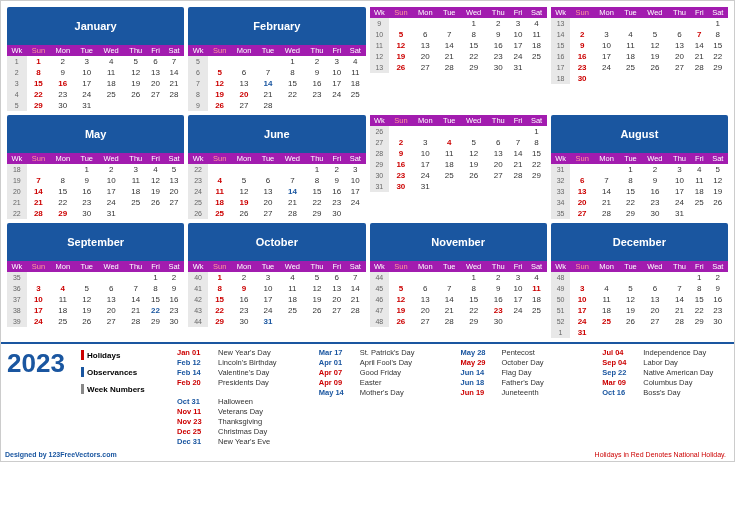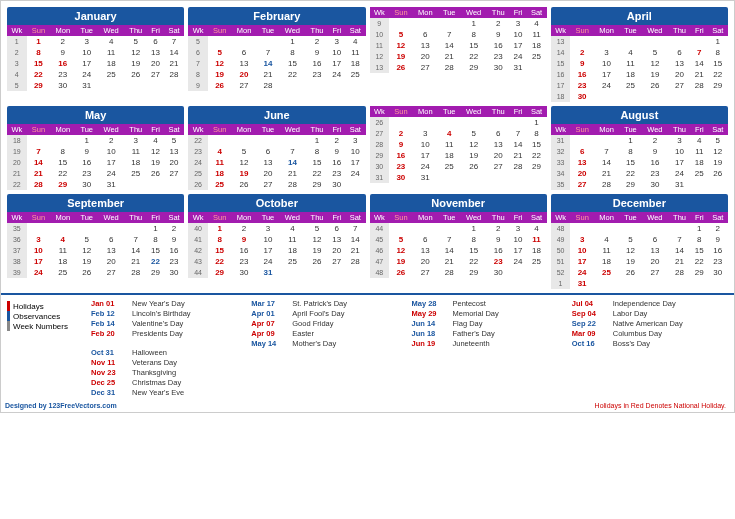--- a/index.html
+++ b/index.html
@@ -24,21 +24,21 @@
     }
     .month-block {
       padding: 2px;
     }
     .month-header {
       background: #1a56a0;
       color: #fff;
       text-align: center;
       font-weight: bold;
       font-size: 11px;
-      padding: 3px 0;
+      padding: 13px 0;
       border-radius: 2px 2px 0 0;
     }
     .month-table {
       width: 100%;
       border-collapse: collapse;
       font-size: 8.5px;
     }
     .month-table thead tr {
       background: #a21caf;
       color: #fff;
@@ -82,24 +82,25 @@
       font-size: 26px;
       font-weight: bold;
       color: #1a56a0;
       min-width: 70px;
       line-height: 1;
       padding-top: 2px;
     }
     .legend {
       display: flex;
       flex-direction: column;
-      gap: 0;
+      gap: 7px;
       min-width: 80px;
       font-size: 8px;
       padding-top: 2px;
+      font-weight: bold;
     }
     .legend-item {
       display: flex;
       align-items: center;
       gap: 3px;
     }
     .legend-bar {
       width: 3px;
       height: 10px;
     }
@@ -119,20 +120,21 @@
       gap: 1px;
     }
     .holiday-row {
       display: flex;
       gap: 3px;
     }
     .hdate {
       min-width: 38px;
       font-weight: bold;
       white-space: nowrap;
+      margin-left: 12px;
     }
     .hdate.red { color: #cc0000; }
     .hdate.blue { color: #1a56a0; }
     .hname {
       color: #333;
     }
     .designed-by {
       text-align: center;
       font-size: 7px;
       color: #666;
@@ -352,21 +354,20 @@
               <td>28</td>
               <td>29</td>
               <td>30</td>
               <td>31</td>
               <td class="sat"></td>
             </tr>
           </tbody>
         </table>
       </div>
       <div class="month-block">
-        <div class="month-header">April</div>
         <table class="month-table">
           <thead>
             <tr>
               <th>Wk</th>
               <th class="sun-col">Sun</th>
               <th>Mon</th>
               <th>Tue</th>
               <th>Wed</th>
               <th>Thu</th>
               <th>Fri</th>
@@ -1004,20 +1005,21 @@
               <td></td>
               <td></td>
               <td class="sat"></td>
             </tr>
           </tbody>
         </table>
       </div>
     </div>
 
   <div class="footer-section">
+    <div class="year-badge">2023</div>
     <div class="legend">
       <div class="legend-item">
         <div class="legend-bar red"></div>
         <span>Holidays</span>
       </div>
       <div class="legend-item">
         <div class="legend-bar blue"></div>
         <span>Observances</span>
       </div>
       <div class="legend-item">
@@ -1066,21 +1068,21 @@
             <span class="hname">Mother's Day</span>
           </div>
         </div>
         <div class="holidays-col">
           <div class="holiday-row">
             <span class="hdate blue">May 28</span>
             <span class="hname">Pentecost</span>
           </div>
           <div class="holiday-row">
             <span class="hdate red">May 29</span>
-            <span class="hname">Memorial Day</span>
+            <span class="hname">October Day</span>
           </div>
           <div class="holiday-row">
             <span class="hdate blue">Jun 14</span>
             <span class="hname">Flag Day</span>
           </div>
           <div class="holiday-row">
             <span class="hdate blue">Jun 18</span>
             <span class="hname">Father's Day</span>
           </div>
           <div class="holiday-row">

